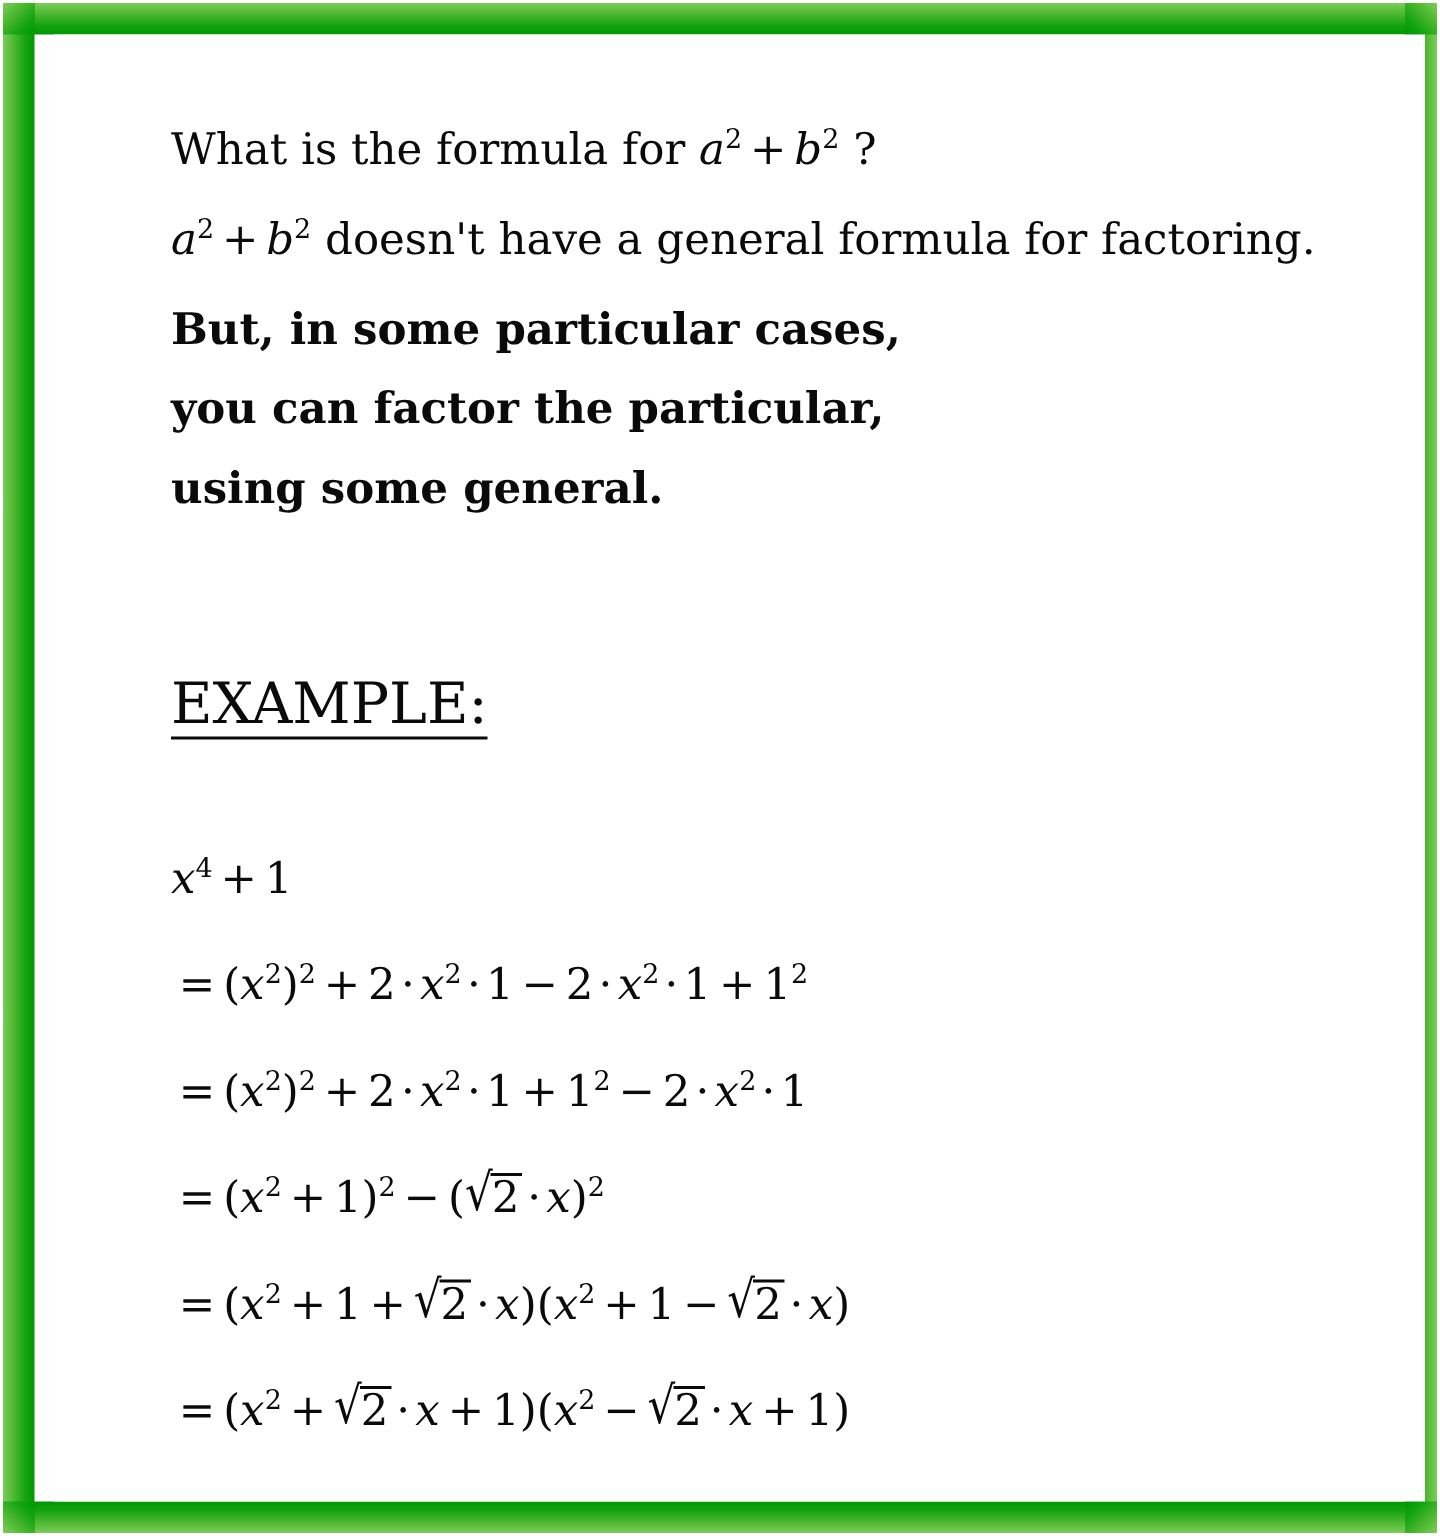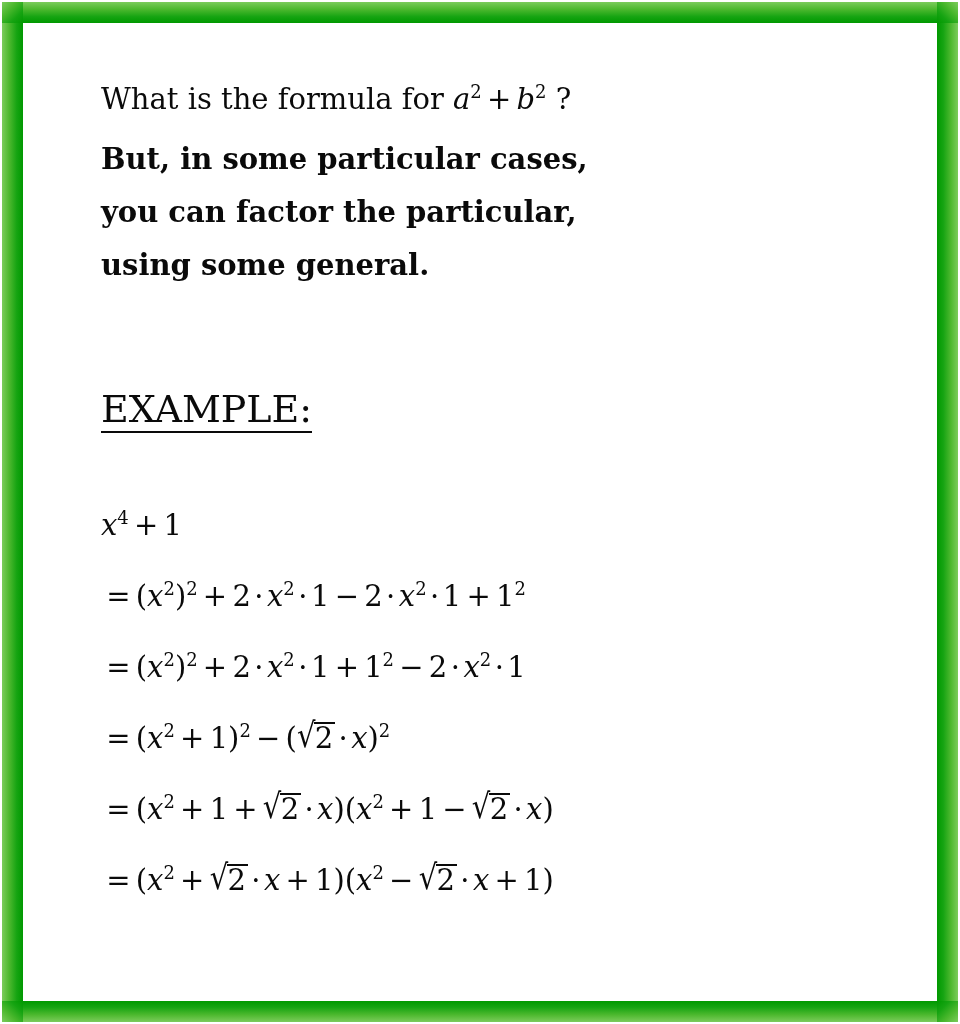--- a/index.html
+++ b/index.html
@@ -48,21 +48,21 @@
   .corner-tr { right: 2px; top: 2px;
     background: linear-gradient(225deg, #7ccc5c 0%, #4cb82e 35%, #16a412 70%, #009900 100%); }
   .corner-bl { left: 2px;  bottom: 2px;
     background: linear-gradient(45deg,  #7ccc5c 0%, #4cb82e 35%, #16a412 70%, #009900 100%); }
   .corner-br { right: 2px; bottom: 2px;
     background: linear-gradient(315deg, #7ccc5c 0%, #4cb82e 35%, #16a412 70%, #009900 100%); }
 
   
   .content {
     position: absolute;
-    left: 23px; top: 23px;
+    left: 36px; top: 23px;
     width: 914px; height: 978px;
     background: #ffffff;
     box-sizing: border-box;
     padding: 62px 0 0 78px;
     color: #0a0a0a;
   }
 
   .prose-line {
     font-size: 29px;
     line-height: 1;
@@ -142,20 +142,24 @@
   <div class="corner corner-br"></div>
 
   <div class="content">
 
     <div class="prose-line">
       <span>What is the formula for</span>
       <span class="mi">a</span><sup class="exp">2</sup><span class="mo">+</span><span class="mi">b</span><sup class="exp">2</sup>
       <span>?</span>
     </div>
 
+    <div class="prose-line">
+      <span class="mi">a</span><sup class="exp">2</sup><span class="mo">+</span><span class="mi">b</span><sup class="exp">2</sup>
+      <span>doesn't have a general formula for factoring.</span>
+    </div>
 
     <div class="prose-line tight">But, in some particular cases,</div>
     <div class="prose-line tight">you can factor the particular,</div>
     <div class="prose-line tight">using some general.</div>
 
     <div class="gap"></div>
 
     <div>
       <span class="example-heading">EXAMPLE:</span>
     </div>

